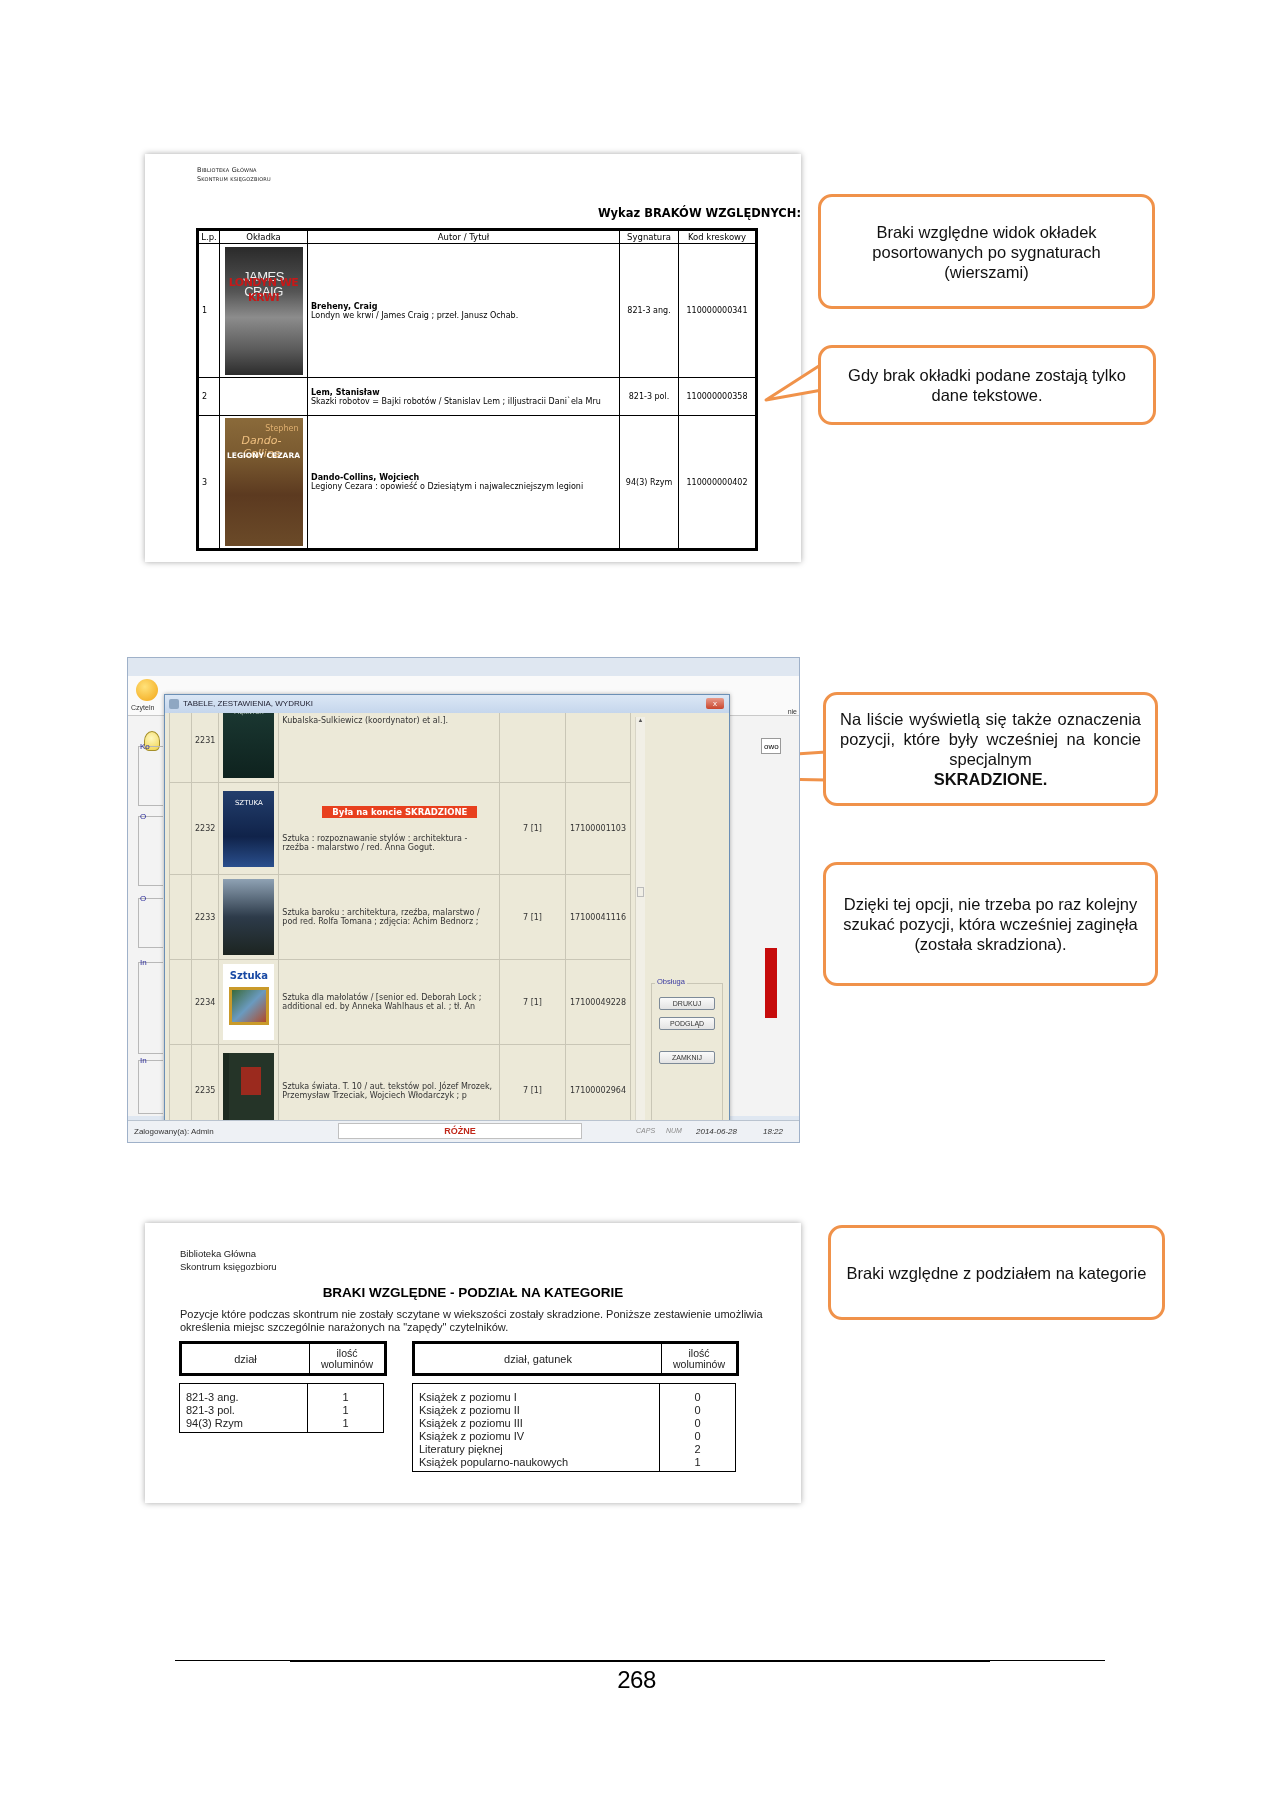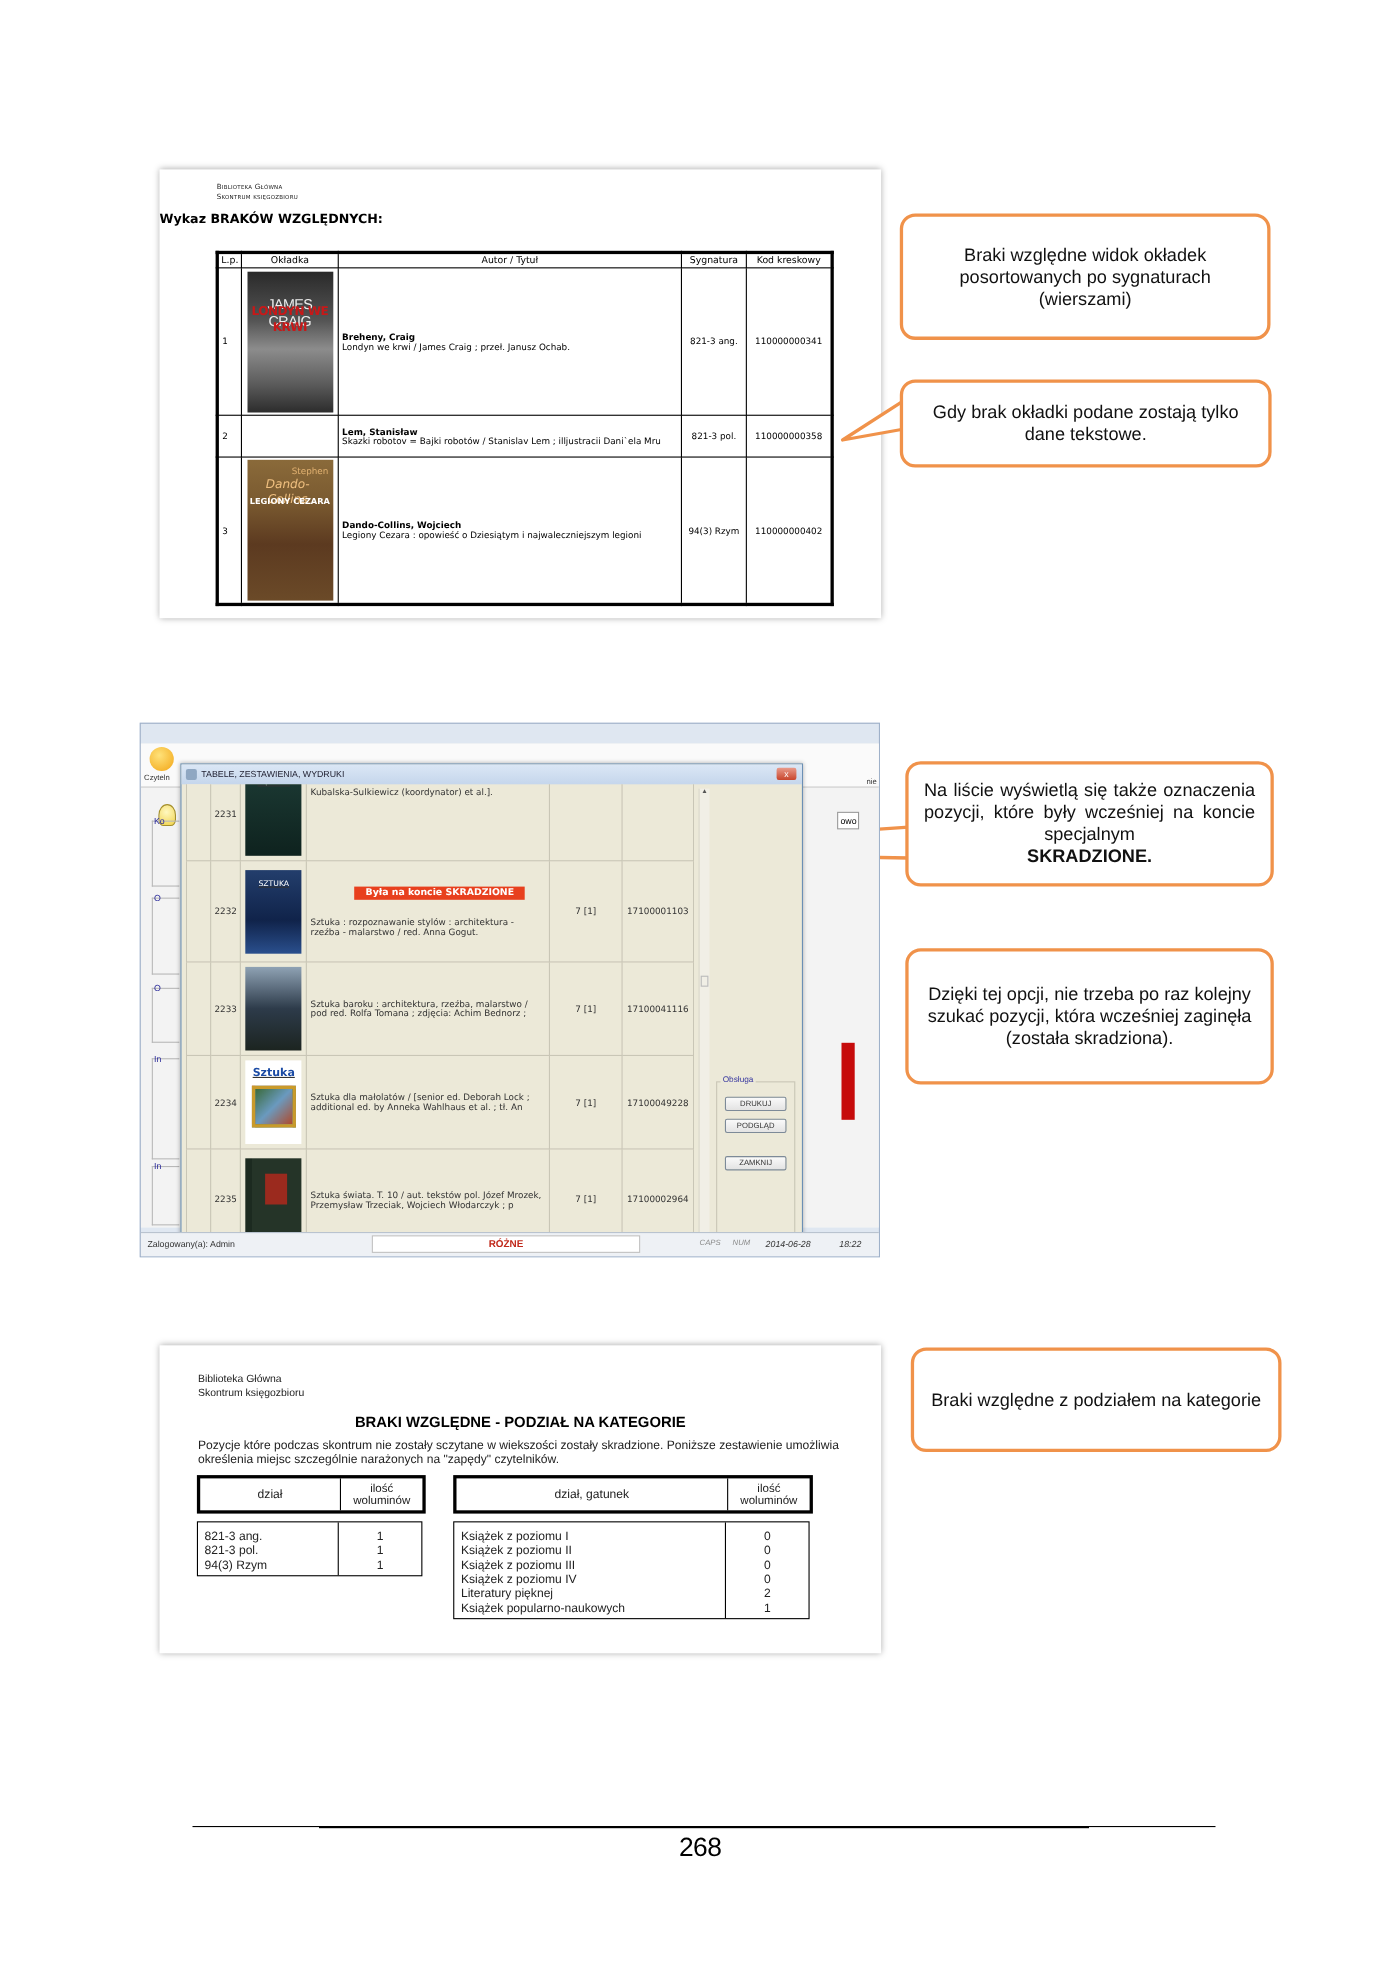--- a/index.html
+++ b/index.html
@@ -4,21 +4,21 @@
 <style>
   * { box-sizing: border-box; margin: 0; padding: 0; }
   html, body { width: 1273px; height: 1800px; background: #ffffff; }
   body { position: relative; font-family: "Liberation Sans", sans-serif; color: #000; overflow: hidden; }
 
   .panel { position: absolute; background: #fff; box-shadow: 0 0 6px rgba(0,0,0,0.35); }
 
   
   #p1 { left: 145px; top: 154px; width: 656px; height: 408px; }
   .lib-small { position: absolute; left: 52px; top: 12px; font-family: "DejaVu Sans", sans-serif; font-size: 6.5px; line-height: 9px; color: #222; letter-spacing: 0.2px; }
-  .rep-title { position: absolute; left: 0; right: 0; top: 38px; text-align: left; font-family: "DejaVu Sans", sans-serif; font-weight: bold; font-size: 11.5px; }
+  .rep-title { position: absolute; left: 0; right: 0; top: 52px; text-align: right; font-family: "DejaVu Sans", sans-serif; font-weight: bold; font-size: 11.5px; padding-left: 23px; }
   table.covers { position: absolute; left: 51px; top: 74px; width: 562px; border-collapse: collapse; border: 3px solid #000; font-family: "DejaVu Sans", sans-serif; font-size: 8px; }
   table.covers th, table.covers td { border: 1px solid #000; }
   table.covers th { font-weight: normal; height: 14px; font-size: 8.5px; }
   table.covers td { vertical-align: middle; padding: 2px 3px; }
   .c-lp { width: 22px; }
   .c-cov { width: 88px; text-align: center; }
   .c-sig { width: 59px; text-align: center; }
   .c-kod { width: 78px; text-align: center; }
   .author { font-weight: bold; }
   .cover { margin: 0 auto; width: 78px; height: 128px; position: relative; overflow: hidden; }
@@ -63,21 +63,21 @@
 
   .dlg { position: absolute; left: 36px; top: 18px; width: 566px; height: 444px; background: #ece9d8; border: 1px solid #6b8fb5; box-shadow: 0 0 4px rgba(0,0,0,0.3); }
   .dlg-title { height: 18px; background: linear-gradient(#dbe7f5, #c5d6ec); font-size: 8px; color: #223; padding: 4px 0 0 18px; position: relative; }
   .dlg-icon { position: absolute; left: 4px; top: 4px; width: 10px; height: 10px; background: #8fa7c2; border-radius: 2px; }
   .dlg-close { position: absolute; right: 5px; top: 3px; width: 18px; height: 11px; background: linear-gradient(#e89a8a, #c9462e); border-radius: 2px; color: #fff; font-size: 8px; line-height: 11px; text-align: center; }
   .grid-wrap { position: absolute; left: 4px; top: 18px; width: 462px; height: 424px; overflow: hidden; }
   table.grid { border-collapse: collapse; width: 462px; font-family: "DejaVu Sans", sans-serif; font-size: 8px; color: #333; margin-top: -16px; }
   table.grid td { border: 1px solid #c9c6b6; vertical-align: middle; padding: 0 3px; }
   .g-gut { width: 22px; background: #ece9d8; }
   .g-lp { width: 25px; }
-  .g-cov { width: 57px; padding: 4px !important; text-decoration: underline; }
+  .g-cov { width: 57px; padding: 4px !important; }
   .g-sig { width: 66px; text-align: center; }
   .g-kod { width: 65px; text-align: center; }
   .mini-cover { width: 51px; height: 76px; }
   .mc1 { background: linear-gradient(#1c3a34, #0e221e); color: #b9c9b9; font-size: 6px; text-align: center; padding-top: 6px; }
   .mc2 { background: linear-gradient(#233e6c, #10234a 60%, #2a4f8d); color: #fff; font-size: 7px; text-align: center; padding-top: 8px; }
   .mc3 { background: linear-gradient(#8fa2b4, #2d3b4a 50%, #1c2420); }
   .mc4 { background: #fff; color: #1a4aa4; font-weight: bold; font-size: 10px; text-align: center; padding-top: 6px; }
   .mc4 .frame { width: 40px; height: 38px; margin: 6px auto 0; border: 3px solid #c99a2a; background: linear-gradient(135deg, #3a6a3a, #6a9abf, #b0492a); }
   .mc5 { background: linear-gradient(90deg, #1c2a20 0 12%, #253428 12% 100%); position: relative; }
   .mc5 .label { position: absolute; left: 18px; top: 14px; width: 20px; height: 28px; background: #9b2a1e; }

